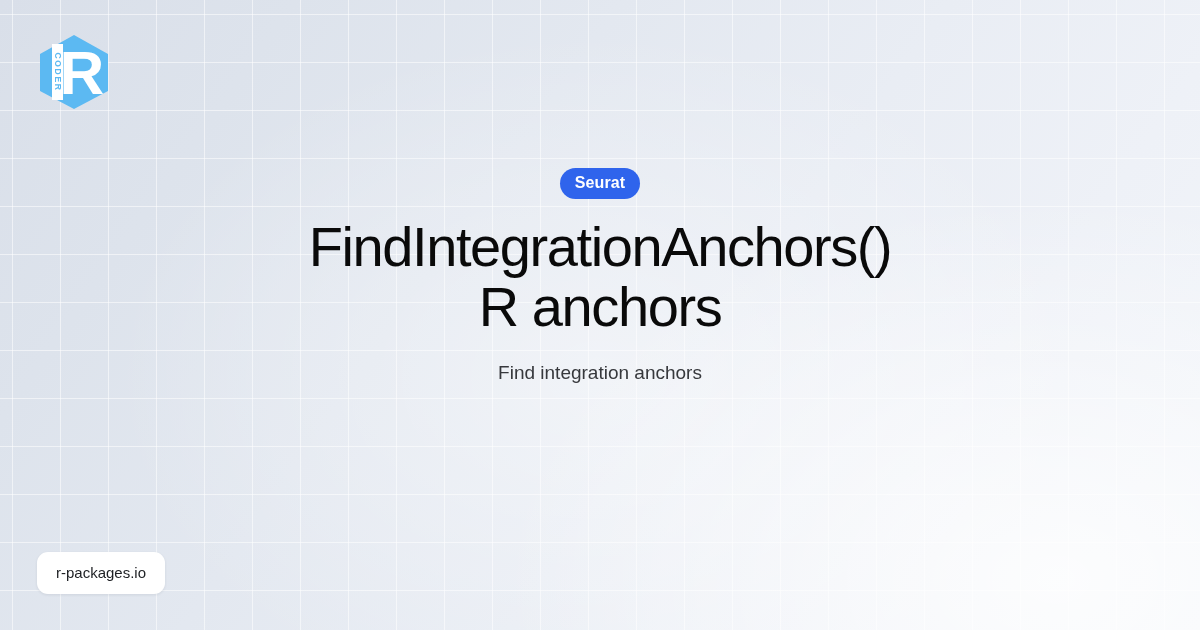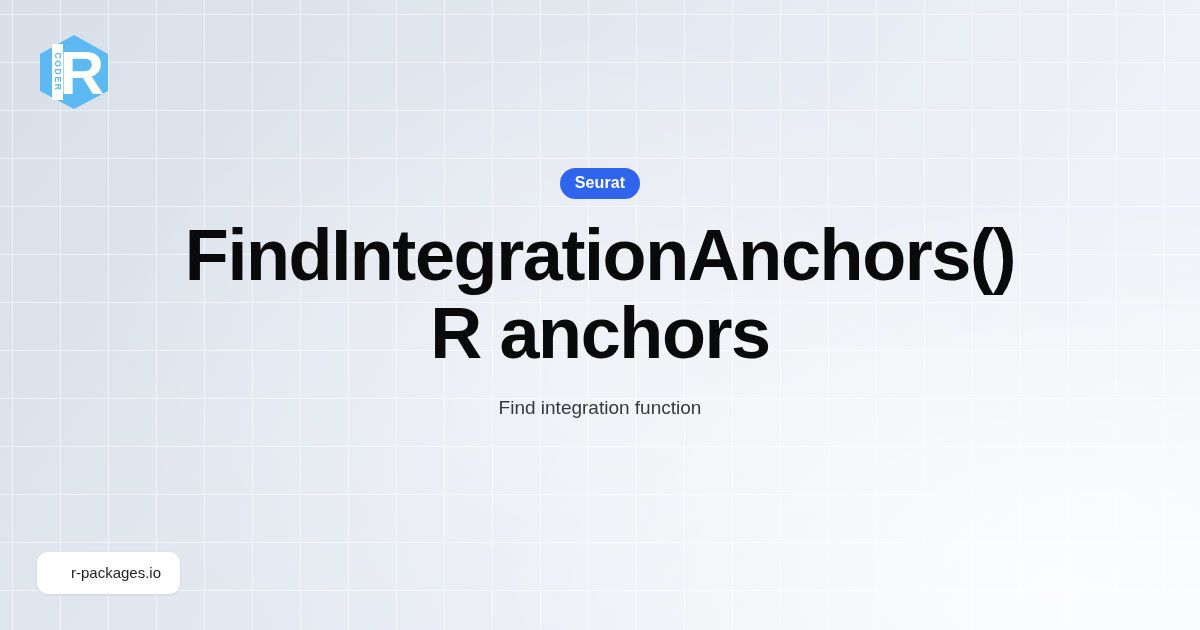--- a/index.html
+++ b/index.html
@@ -86,22 +86,22 @@
     font-weight: bold;
     line-height: 1;
     letter-spacing: 0.1px;
     padding: 7px 15px 8px 15px;
     border-radius: 999px;
     white-space: nowrap;
   }
 
   .page-title {
     margin: 18px 0 0 0;
-    font-size: 72px;
-    font-weight: bold;
+    font-size: 56px;
+    font-weight: normal;
     line-height: 1.08;
     letter-spacing: -1.4px;
     color: #0a0a0a;
     max-width: 1010px;
   }
 
   .page-subtitle {
     margin: 22px 0 0 0;
     font-size: 19px;
     font-weight: normal;
@@ -112,21 +112,21 @@
 
   
   .site-pill {
     position: absolute;
     left: 37px;
     bottom: 36px;
     background: #ffffff;
     color: #1d1f23;
     font-size: 15px;
     line-height: 1;
-    padding: 13px 19px 14px 34px;
+    padding: 13px 19px 14px 19px;
     border-radius: 11px;
     box-shadow: 0 1px 3px rgba(23,32,56,0.09);
     white-space: nowrap;
     margin-top: 44px;
   }
 </style>
 </head>
 <body>
 
 <div class="og-canvas">
@@ -143,19 +143,19 @@
 
   <div class="center-block">
 
     <div class="pkg-badge">Seurat</div>
 
     <h1 class="page-title">
       <span>FindIntegrationAnchors()</span><br>
       <span>R anchors</span>
     </h1>
 
-    <p class="page-subtitle">Find integration function</p>
+    <p class="page-subtitle">Find integration anchors</p>
 
   </div>
 
   <div class="site-pill">r-packages.io</div>
 
 </div>
 
 </body></html>

